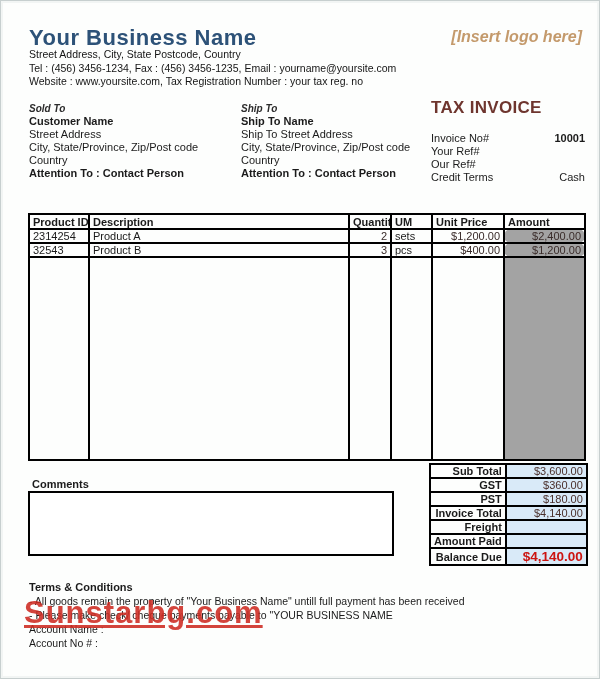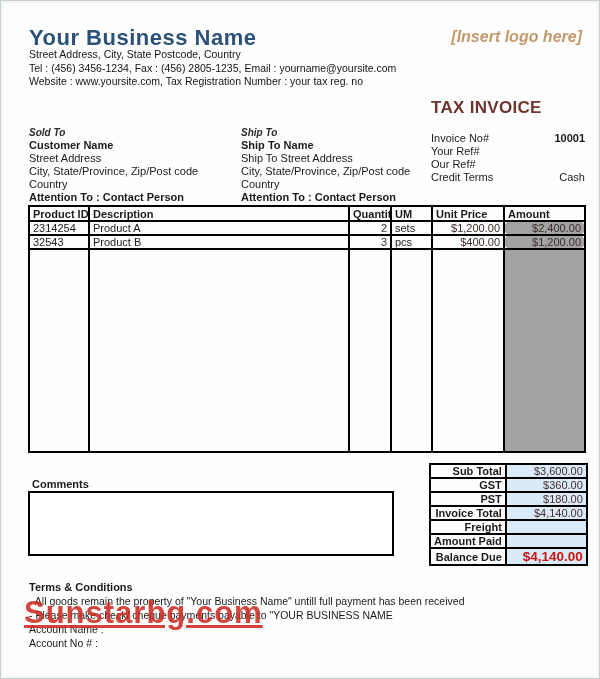--- a/index.html
+++ b/index.html
@@ -10,29 +10,29 @@
     border:1px solid #c7cfcf; box-shadow:inset 0 0 0 2px #f2f5f4; overflow:hidden;
   }
   
   .biz-name { position:absolute; left:28px; top:24px; font-size:22px; font-weight:bold; color:#2d5278; letter-spacing:0.5px; }
   .logo-ph  { position:absolute; right:17px; top:27px; font-size:16px; font-weight:bold; font-style:italic; color:#c49a6c; }
   .addr     { position:absolute; left:28px; top:47px; font-size:10.5px; line-height:13.5px; color:#141414; }
   
   .party { position:absolute; top:101px; font-size:11px; line-height:13px; }
   .party.sold { left:28px; }
   .party.ship { left:240px; }
-  .party-head { font-style:italic; font-weight:bold; font-size:10px; color:#2b2b2b;margin-top:24px; }
+  .party-head { font-style:italic; font-weight:bold; font-size:10px; color:#2b2b2b; }
   .party .b { font-weight:bold; }
   .meta { position:absolute; left:430px; top:97px; width:154px; }
   .meta-title { font-size:17px; font-weight:bold; color:#6e352e; letter-spacing:0.3px; margin-bottom:14px; }
   .meta-row { display:flex; justify-content:space-between; font-size:11px; line-height:13px; }
   .meta-row .mv { text-align:right; }
   .meta-row .bold { font-weight:bold; }
   
-  table.items { position:absolute; left:27px; top:204px; width:556px; border-collapse:collapse; table-layout:fixed; }
+  table.items { position:absolute; left:27px; top:212px; width:556px; border-collapse:collapse; table-layout:fixed; }
   table.items td, table.items th { border:2px solid #000; font-size:11px; padding:0 3px; overflow:hidden; white-space:nowrap; }
   table.items th { font-weight:bold; height:15px; text-align:left; }
   table.items td { height:14px; }
   table.items tr.item-row td { border-bottom:1px solid #000;border-radius:7px; }
   th.r, td.r { text-align:right; }
   td.num { color:#3a2c2a; }
   .amt-bg { background:#a3a3a3; }
   tr.filler td { height:203px; }
   
   table.totals { position:absolute; left:428px; top:462px; border-collapse:collapse; table-layout:fixed; }
@@ -54,21 +54,21 @@
 </style>
 </head>
 <body>
 
 <div class="page">
 
   <div class="biz-name">Your Business Name</div>
   <div class="logo-ph">[Insert logo here]</div>
   <div class="addr">
     <div>Street Address, City, State Postcode, Country</div>
-    <div>Tel : (456) 3456-1234, Fax : (456) 2805-1235, Email : yourname@yoursite.com</div>
+    <div>Tel : (456) 3456-1234, Fax : (456) 3456-1235, Email : yourname@yoursite.com</div>
     <div>Website : www.yoursite.com, Tax Registration Number : your tax reg. no</div>
   </div>
 
   <div class="party sold">
     <div class="party-head">Sold To</div>
     <div class="b">Customer Name</div>
     <div>Street Address</div>
     <div>City, State/Province, Zip/Post code</div>
     <div>Country</div>
     <div class="b">Attention To : Contact Person</div>

